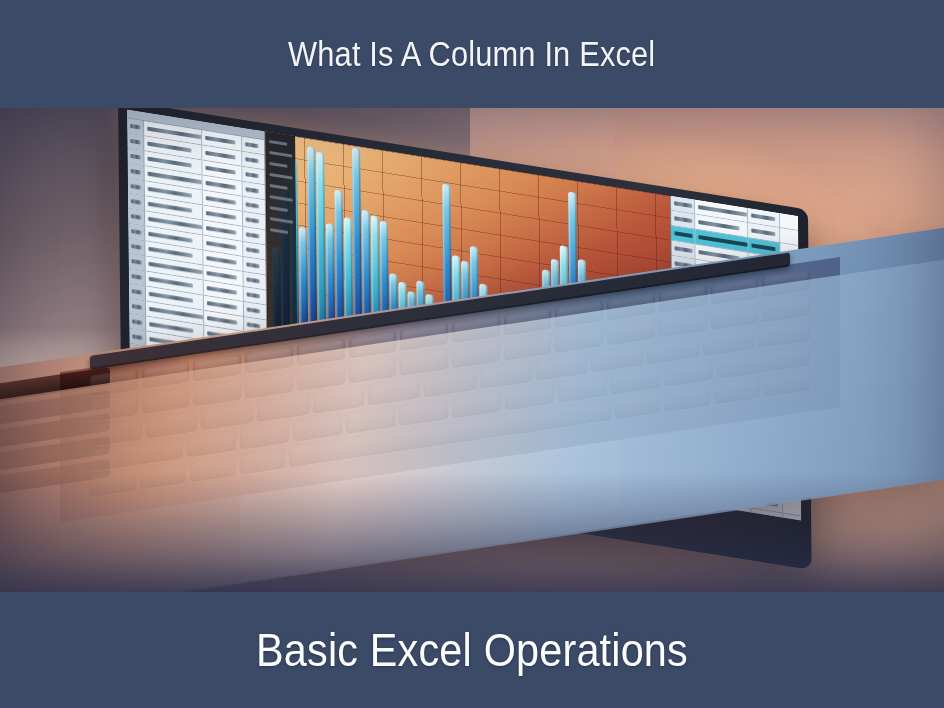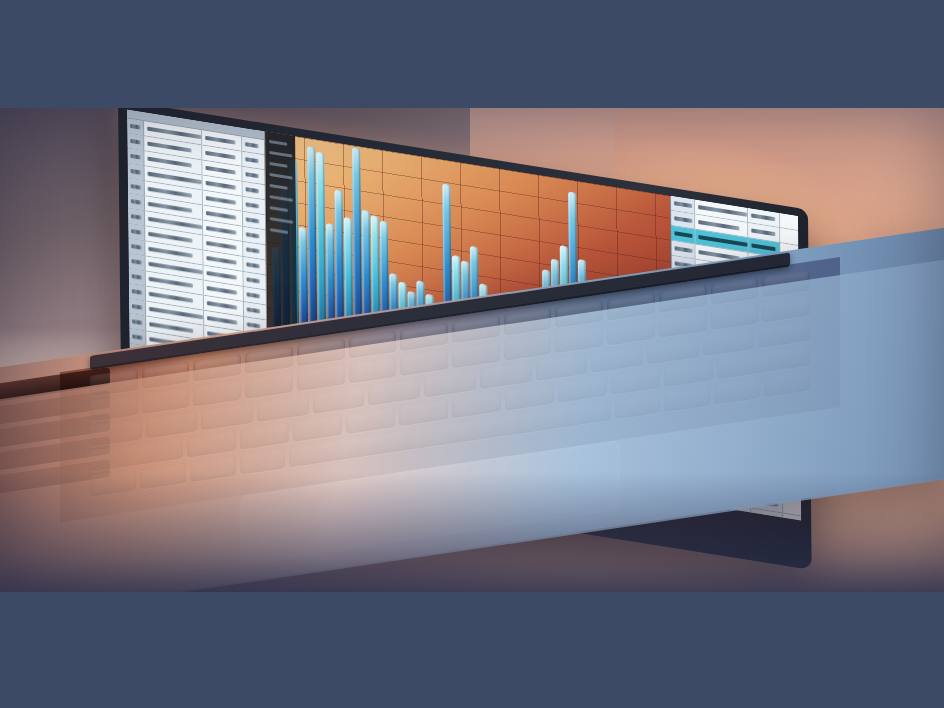--- a/index.html
+++ b/index.html
@@ -287,20 +287,23 @@
   .edge-vignette {
     position:absolute; inset:0; z-index:30; pointer-events:none;
     box-shadow:inset 0 0 70px rgba(40,35,55,.35);
   }
 </style>
 </head>
 <body>
 
 <div class="card">
 
+  <div class="band band-top">
+    <div class="title-top">What Is A Column In Excel</div>
+  </div>
 
   <div class="photo">
     <div class="wall-left"></div>
     <div class="glow-right"></div>
 
     <div class="laptop">
 
       <div class="base">
         <div class="base-hinge"></div>
         <div class="fn-left" id="fn-left">
@@ -1204,14 +1207,17 @@
         </div>
         <div class="bezel-word">MacBook</div>
       </div>
 
     </div>
 
     <div class="desk-shadow"></div>
     <div class="edge-vignette"></div>
   </div>
 
+  <div class="band band-bottom">
+    <div class="title-bottom">Basic Excel Operations</div>
+  </div>
 
 </div>
 
 </body></html>

